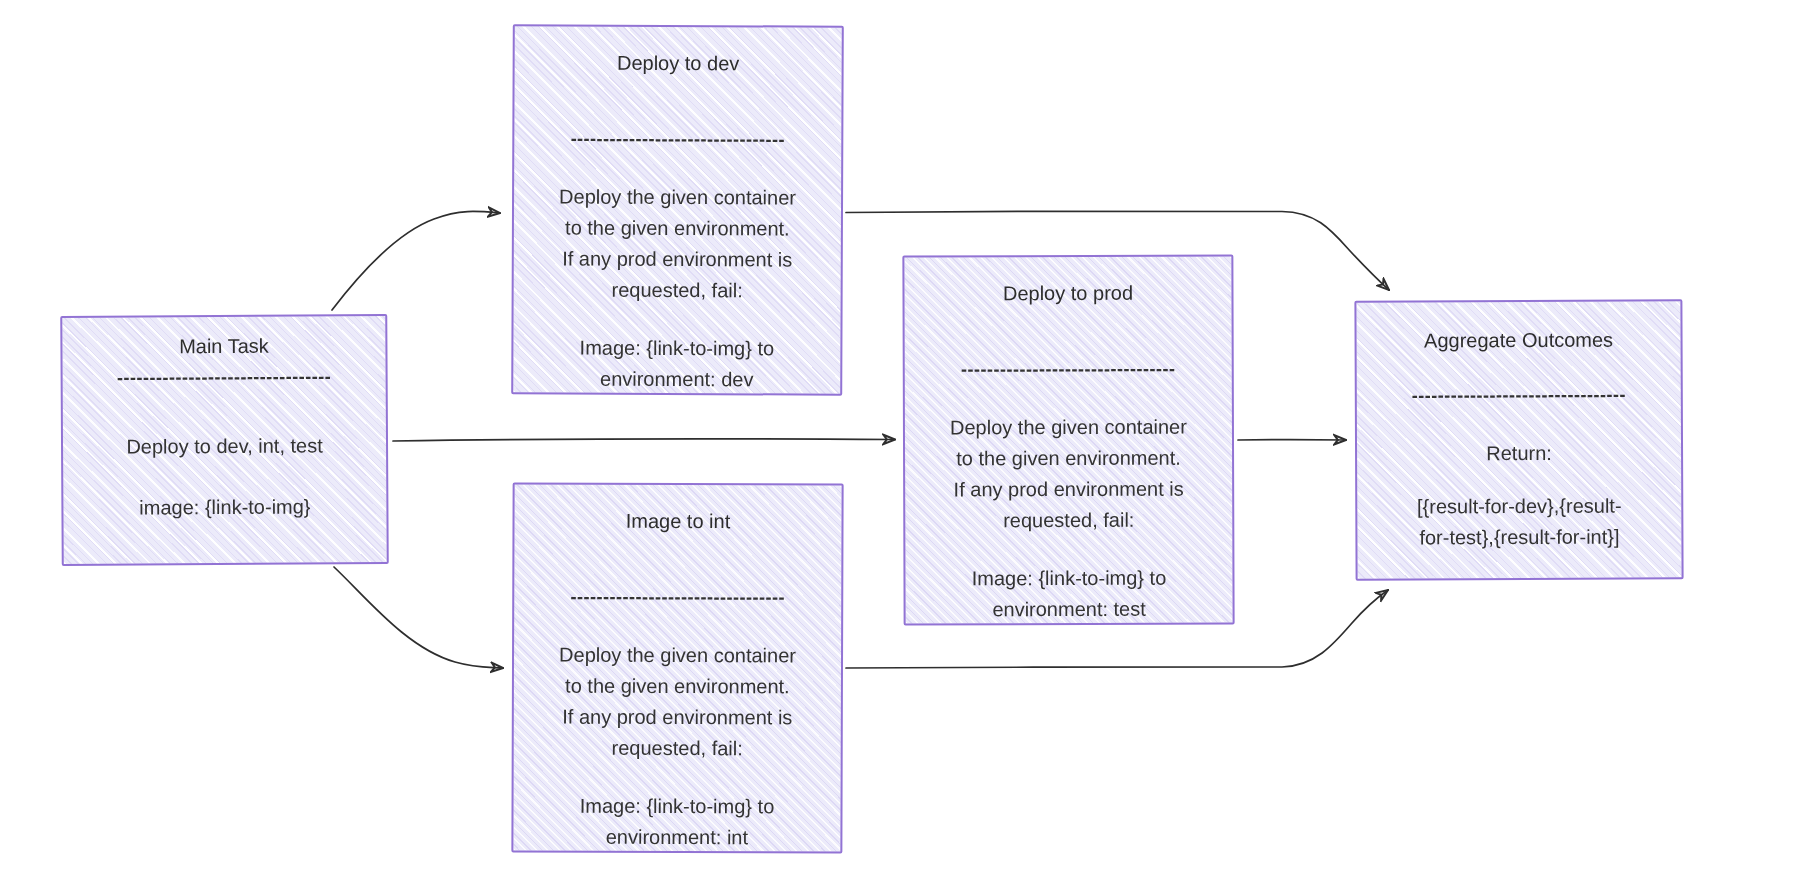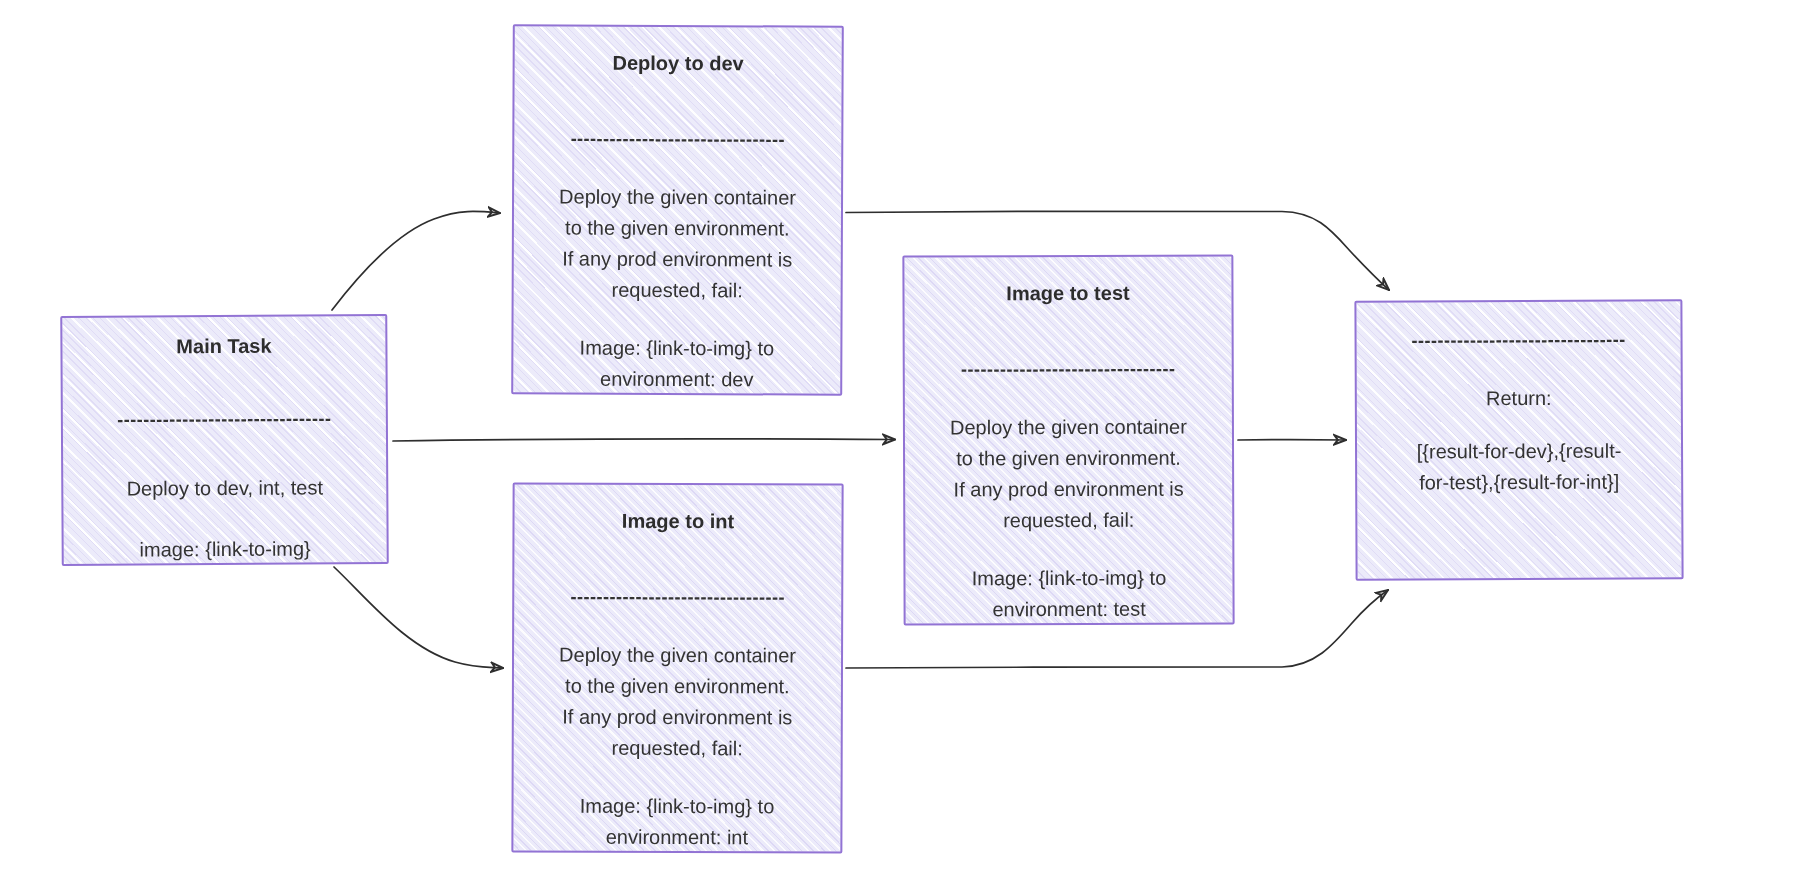--- a/index.html
+++ b/index.html
@@ -25,26 +25,26 @@
       repeating-linear-gradient(45deg, rgba(255,255,255,0.95) 0px, rgba(255,255,255,0.95) 2px, transparent 2px, transparent 12px),
       repeating-linear-gradient(45deg, rgba(151,129,221,0.14) 0px, rgba(151,129,221,0.14) 1px, transparent 1px, transparent 5px);
     text-align:center;
     font-size:20px;line-height:31px;
   }
   .node.dense{
     background-image:
       repeating-linear-gradient(45deg, rgba(255,255,255,0.9) 0px, rgba(255,255,255,0.9) 1.5px, transparent 1.5px, transparent 8px),
       repeating-linear-gradient(45deg, rgba(151,129,221,0.18) 0px, rgba(151,129,221,0.18) 1px, transparent 1px, transparent 4px);
   }
-  .node-title{font-weight:bold;color:#2d2d2d;}
+  .node-title{font-weight:normal;color:#2d2d2d;}
   .node-divider{font-weight:bold;letter-spacing:0.5px;white-space:nowrap;font-size:18px;}
   .node-body,.node-footer{white-space:pre-line;}
 
   .main{left:61px;top:315px;width:327px;height:250px;padding-top:14px;transform:rotate(-0.35deg);}
-  .main .node-title{margin-bottom:42px;}
+  .main .node-title{}
   .main .node-divider{margin-bottom:38px;}
   .main .node-body{margin-bottom:30px;}
 
   .deploy{width:331px;height:370px;padding-top:21px;}
   .deploy .node-title{margin-bottom:45px;}
   .deploy .node-divider{margin-bottom:27px;}
   .deploy .node-body{margin-bottom:27px;}
   .dev{left:512px;top:25px;transform:rotate(0.25deg);}
   .test{left:903px;top:255px;transform:rotate(-0.2deg);}
   .int{left:512px;top:483px;transform:rotate(0.2deg);}
@@ -85,21 +85,21 @@
     <div class="node-divider">---------------------------------</div>
     <div class="node-body">Deploy the given container
 to the given environment.
 If any prod environment is
 requested, fail:</div>
     <div class="node-footer">Image: {link-to-img} to
 environment: dev</div>
   </div>
 
   <div class="node deploy dense test">
-    <div class="node-title">Image to test</div>
+    <div class="node-title">Deploy to prod</div>
     <div class="node-divider">---------------------------------</div>
     <div class="node-body">Deploy the given container
 to the given environment.
 If any prod environment is
 requested, fail:</div>
     <div class="node-footer">Image: {link-to-img} to
 environment: test</div>
   </div>
 
   <div class="node deploy dense int">
@@ -107,19 +107,20 @@
     <div class="node-divider">---------------------------------</div>
     <div class="node-body">Deploy the given container
 to the given environment.
 If any prod environment is
 requested, fail:</div>
     <div class="node-footer">Image: {link-to-img} to
 environment: int</div>
   </div>
 
   <div class="node agg">
+    <div class="node-title">Aggregate Outcomes</div>
     <div class="node-divider">---------------------------------</div>
     <div class="node-body">Return:</div>
     <div class="node-footer">[{result-for-dev},{result-
 for-test},{result-for-int}]</div>
   </div>
 
 </div>
 
 </body></html>

